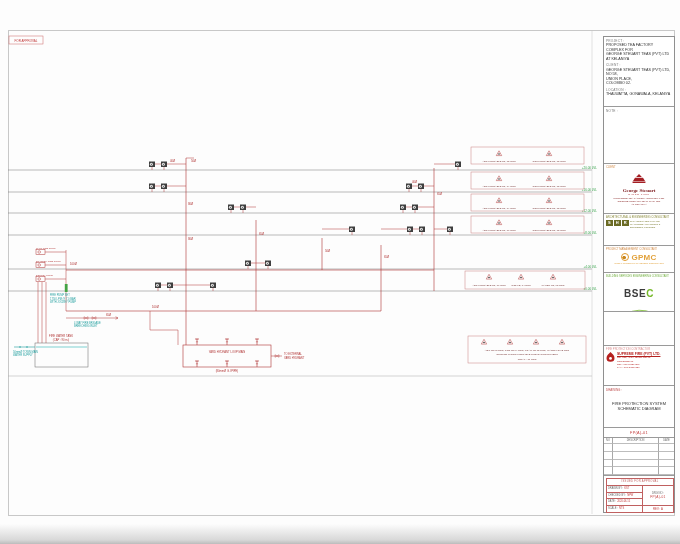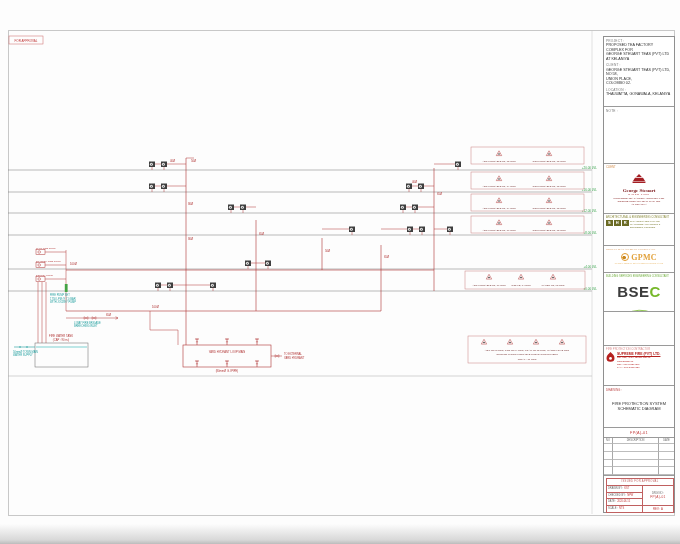--- a/index.html
+++ b/index.html
@@ -29,21 +29,21 @@
   .gs-ln{font-size:2.5px;color:#8a2a2a;line-height:1.25;}
   .shr-row{display:flex;align-items:flex-start;gap:1.5px;margin-top:1px;}
   .shr-sq{width:6.5px;height:6.5px;background:#6b6b24;color:#fff;font-size:4px;font-weight:bold;
           text-align:center;line-height:6.5px;}
   .shr-txt{font-size:2.2px;color:#7c7c30;line-height:1.25;padding-top:.5px;}
   .gpmc-row{display:flex;align-items:center;justify-content:center;gap:2px;margin-top:2px;}
   .gpmc-circle{width:8px;height:8px;border:1.4px solid #e09a2d;border-radius:50%;box-sizing:border-box;
           background:radial-gradient(circle at 35% 60%,#c8861d 0 1.5px,transparent 2px);}
   .gpmc-word{font-size:8px;font-weight:bold;color:#e2a23c;letter-spacing:.3px;}
   .gpmc-sub{font-size:2.1px;color:#e2a23c;text-align:center;margin-top:.5px;}
-  .bsec-word{font-size:15px;font-weight:bold;color:#3c3c3c;letter-spacing:.5px;}
+  .bsec-word{font-size:10px;font-weight:bold;color:#3c3c3c;letter-spacing:.5px;}
   .bsec-c{color:#76b82a;}
   .fire-row{display:flex;gap:2px;align-items:flex-start;margin-top:1px;}
   .fire-name{font-size:3.4px;font-weight:bold;color:#b5211f;text-decoration:underline;margin-bottom:.8px;}
   .fire-ln{font-size:2.5px;color:#b5211f;line-height:1.3;}
   .drw-lab{font-size:3px;color:#c05050;}
   .drw-title{font-size:4px;color:#333;text-align:center;line-height:1.35;margin-top:9px;}
   .drw-no{font-size:3.8px;color:#c23a3a;text-align:center;margin-top:1px;letter-spacing:.3px;}
   
   .rev{position:absolute;left:0;top:401px;width:100%;height:38px;box-sizing:border-box;
        border-bottom:0.5px solid #9a9a9a;display:grid;grid-template-columns:9px 1fr 15px;
@@ -317,21 +317,21 @@
       <div class="shr-sq">H</div>
       <div class="shr-sq">R</div>
       <div class="shr-txt">
         <div>SHR ASSOCIATES (PVT) LTD</div>
         <div>CHARTERED ARCHITECTS &amp;</div>
         <div>ENGINEERS, COLOMBO</div>
       </div>
     </div>
   </div>
 
-  <div class="sec" style="top:209px;height:27px;font-family:Liberation Serif, serif;">
+  <div class="sec" style="top:209px;height:27px;">
     <div class="hd-orange">PROJECT MANAGEMENT CONSULTANT</div>
     <div class="gpmc-row">
       <div class="gpmc-circle"></div>
       <div class="gpmc-word">GPMC</div>
     </div>
     <div class="gpmc-sub">GLOBAL PROJECT MANAGEMENT CONSULTANTS</div>
   </div>
 
   <div class="sec ctr" style="top:236px;height:39px;">
     <div class="hd-green" style="text-align:left;">BUILDING SERVICES ENGINEERING CONSULTANT</div>

